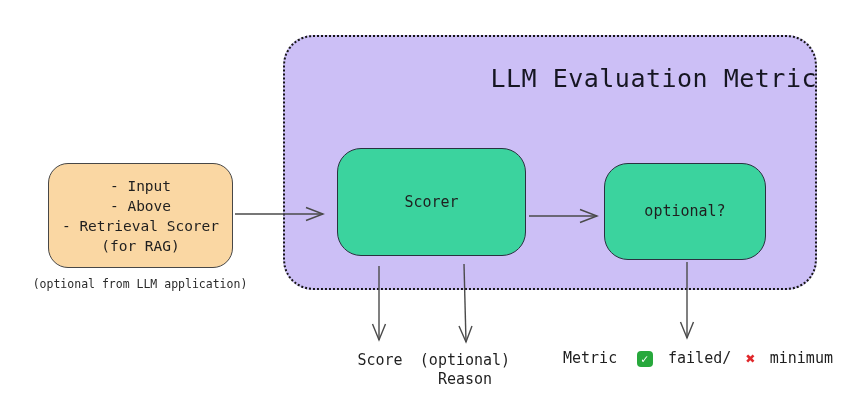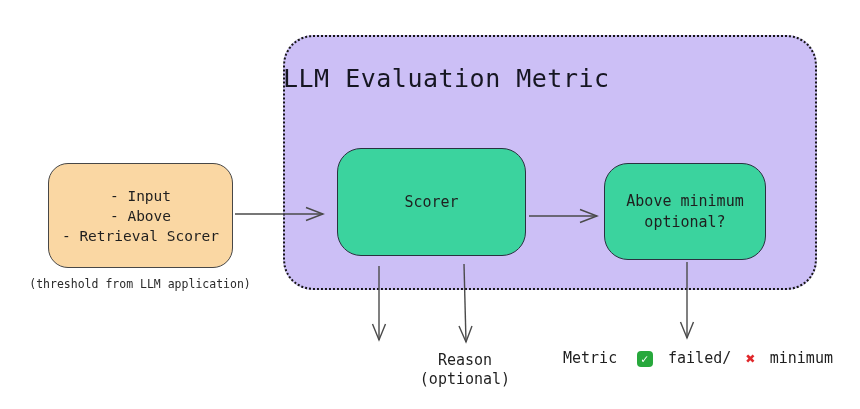--- a/index.html
+++ b/index.html
@@ -21,21 +21,21 @@
     width: 534px; height: 255px;
     background: #ccbff6;
     border: 2.5px dotted #161616;
     border-radius: 30px;
     z-index: 1;
   }
   .panel-title {
     position: absolute;
     left: 283px; top: 64px;
     width: 534px;
-    text-align: left;
+    text-align: right;
     font-size: 25px;
     font-weight: 500;
     letter-spacing: 0.5px;
     color: #161622;
     z-index: 2;
   }
   .node {
     position: absolute;
     display: flex;
     flex-direction: column;
@@ -126,36 +126,37 @@
 
 <div class="canvas">
 
   <div class="metric-panel"></div>
   <div class="panel-title">LLM Evaluation Metric</div>
 
   <div class="node input-box">
     <div>- Input</div>
     <div>- Above</div>
     <div>- Retrieval Scorer</div>
+    <div>(for RAG)</div>
   </div>
-  <div class="caption">(threshold from LLM application)</div>
+  <div class="caption">(optional from LLM application)</div>
 
   <div class="node green-box scorer-box">
     <div>Scorer</div>
   </div>
 
   <div class="node green-box threshold-box">
-    <div>Above minimum</div>
     <div>optional?</div>
   </div>
 
+  <div class="out-label label-score">Score</div>
 
   <div class="out-label label-reason">
+    <div>(optional)</div>
     <div>Reason</div>
-    <div>(optional)</div>
   </div>
 
   <div class="out-label label-result">
     <span class="txt">Metric</span>
     <span class="check-badge">
         <span>✓</span>
       </span>
     <span class="txt">failed/</span>
     <span class="cross-glyph">✖</span>
     <span class="txt">minimum</span>

